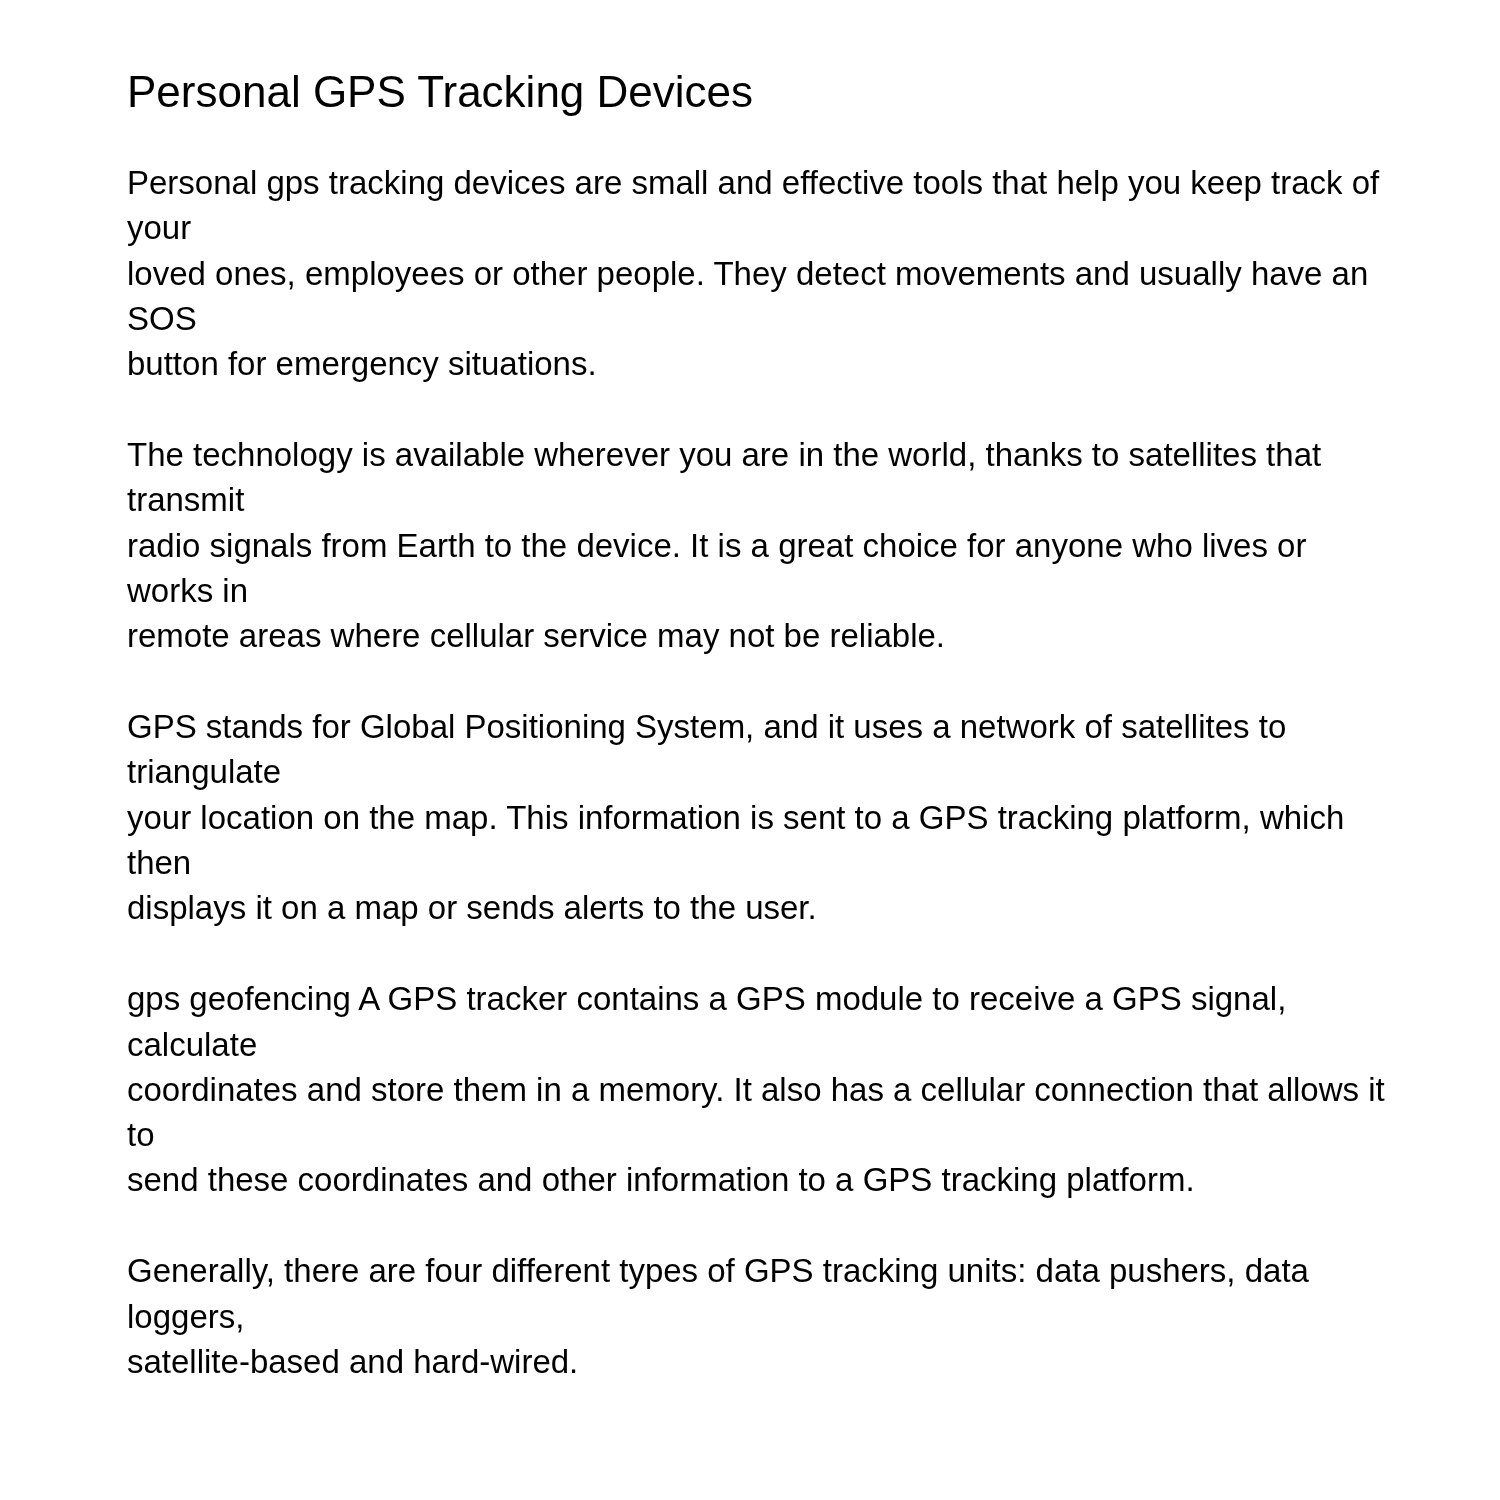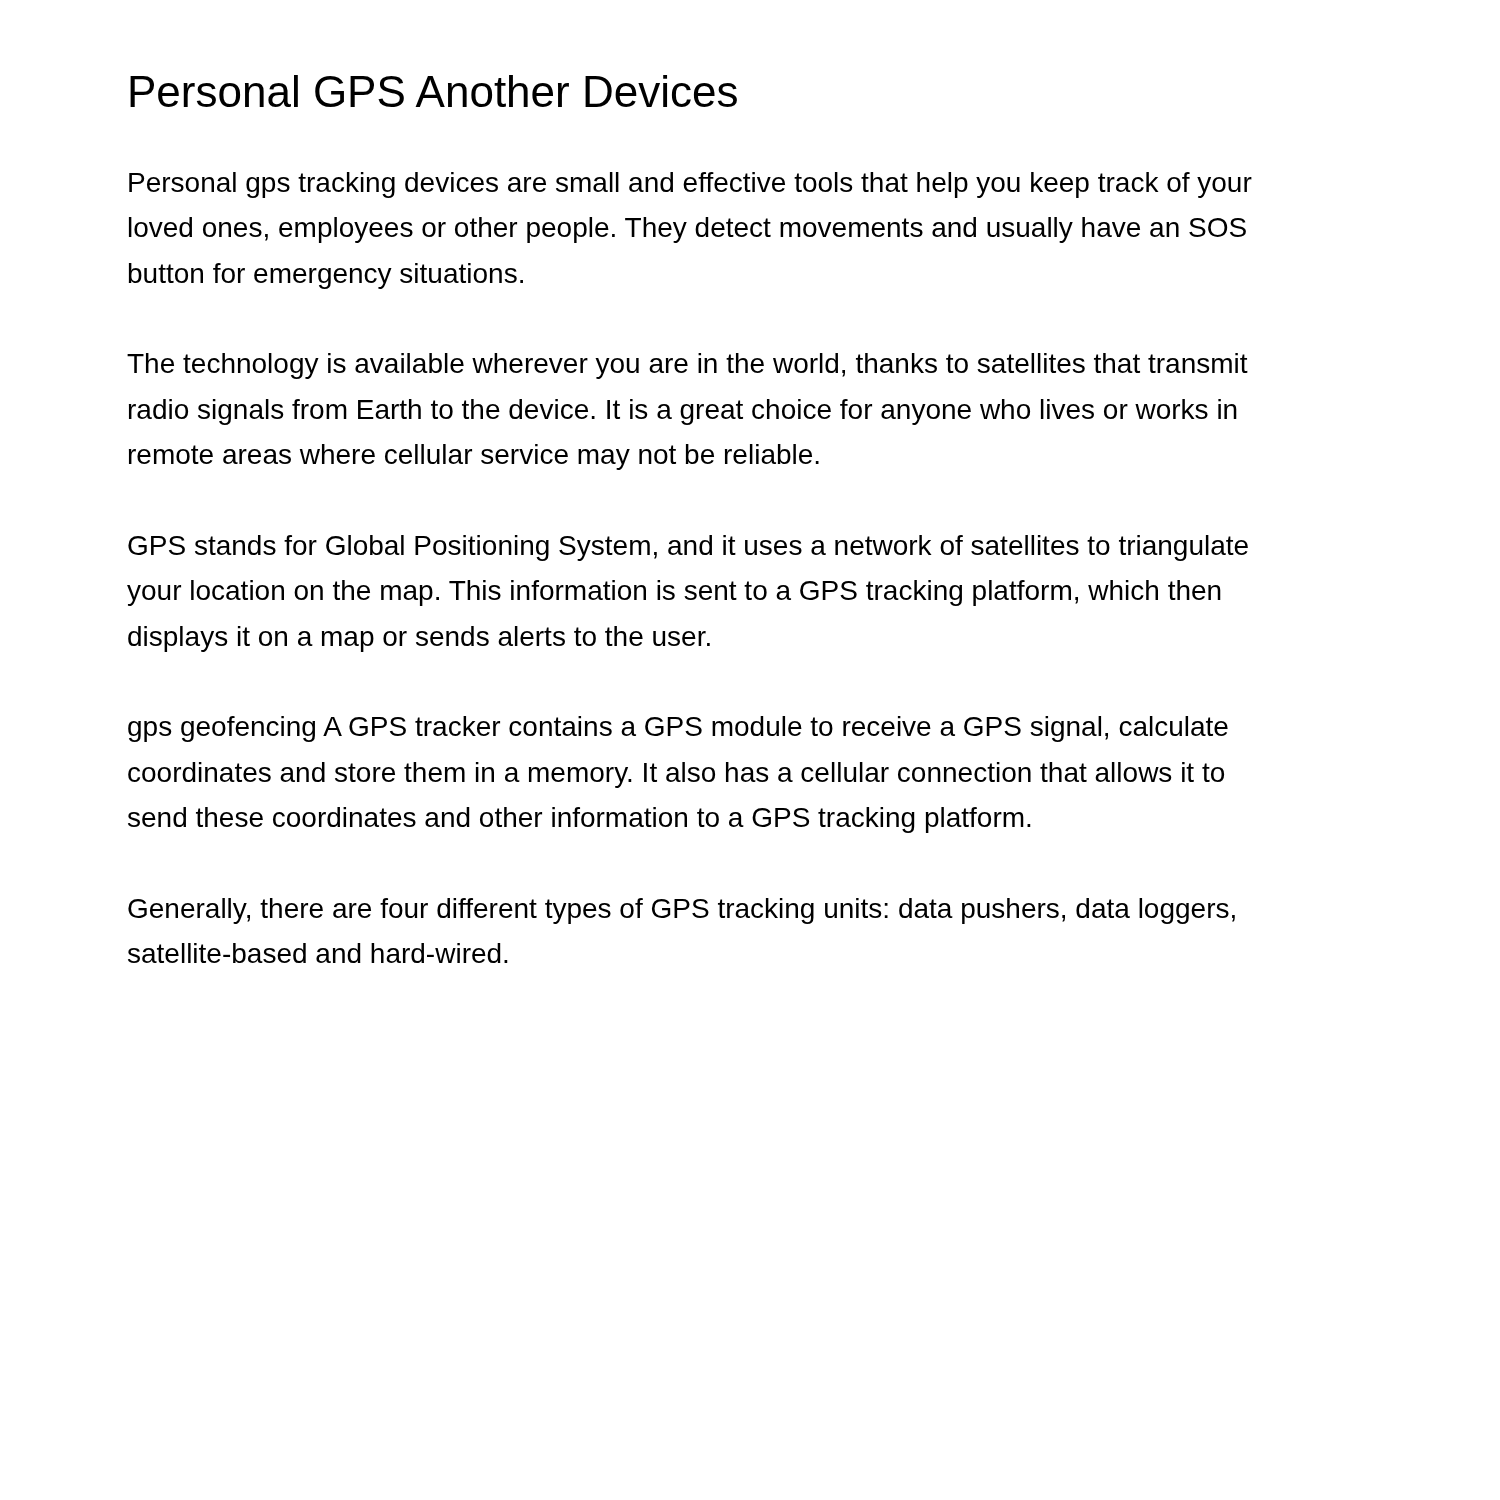--- a/index.html
+++ b/index.html
@@ -22,31 +22,31 @@
       width: 1260px;
     }
     .doc-title {
       font-size: 44px;
       font-weight: normal;
       line-height: 56px;
       margin: 0 0 40px 0;
       letter-spacing: 0px;
     }
     .doc-paragraph {
-      font-size: 28px;
+      font-size: 33px;
       line-height: 45.3px;
       margin: 0 0 45.6px 0;
       white-space: pre-line;
     }
   </style>
 </head>
 <body>
 
 <div class="page">
-  <h1 class="doc-title">Personal GPS Another Devices</h1>
+  <h1 class="doc-title">Personal GPS Tracking Devices</h1>
 
   <p class="doc-paragraph">Personal gps tracking devices are small and effective tools that help you keep track of your
 loved ones, employees or other people. They detect movements and usually have an SOS
 button for emergency situations.</p>
   <p class="doc-paragraph">The technology is available wherever you are in the world, thanks to satellites that transmit
 radio signals from Earth to the device. It is a great choice for anyone who lives or works in
 remote areas where cellular service may not be reliable.</p>
   <p class="doc-paragraph">GPS stands for Global Positioning System, and it uses a network of satellites to triangulate
 your location on the map. This information is sent to a GPS tracking platform, which then
 displays it on a map or sends alerts to the user.</p>

